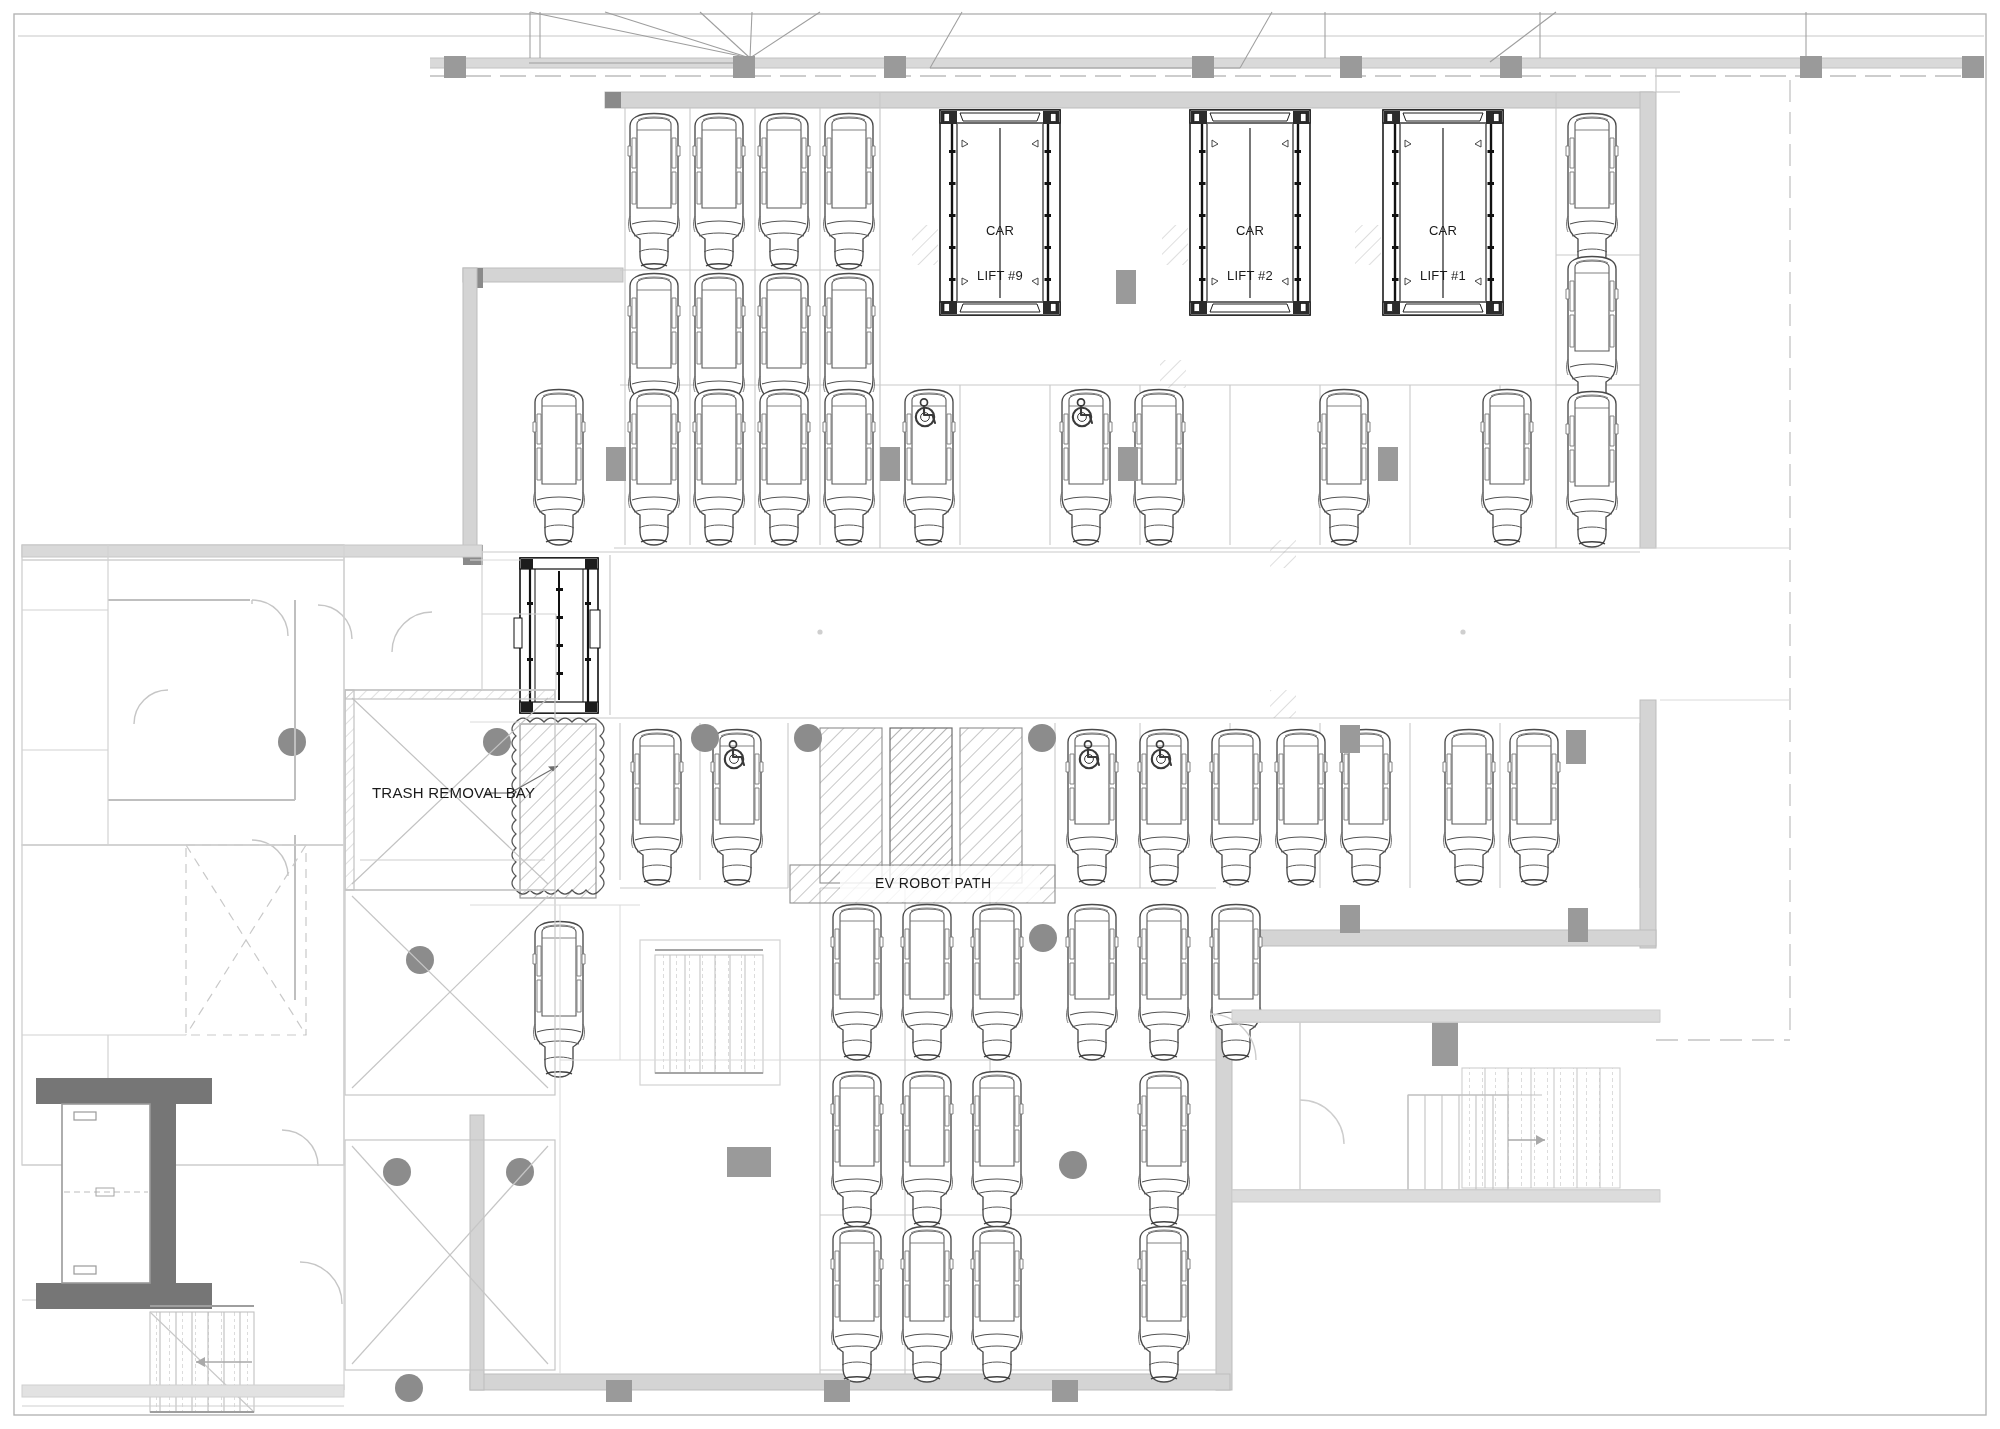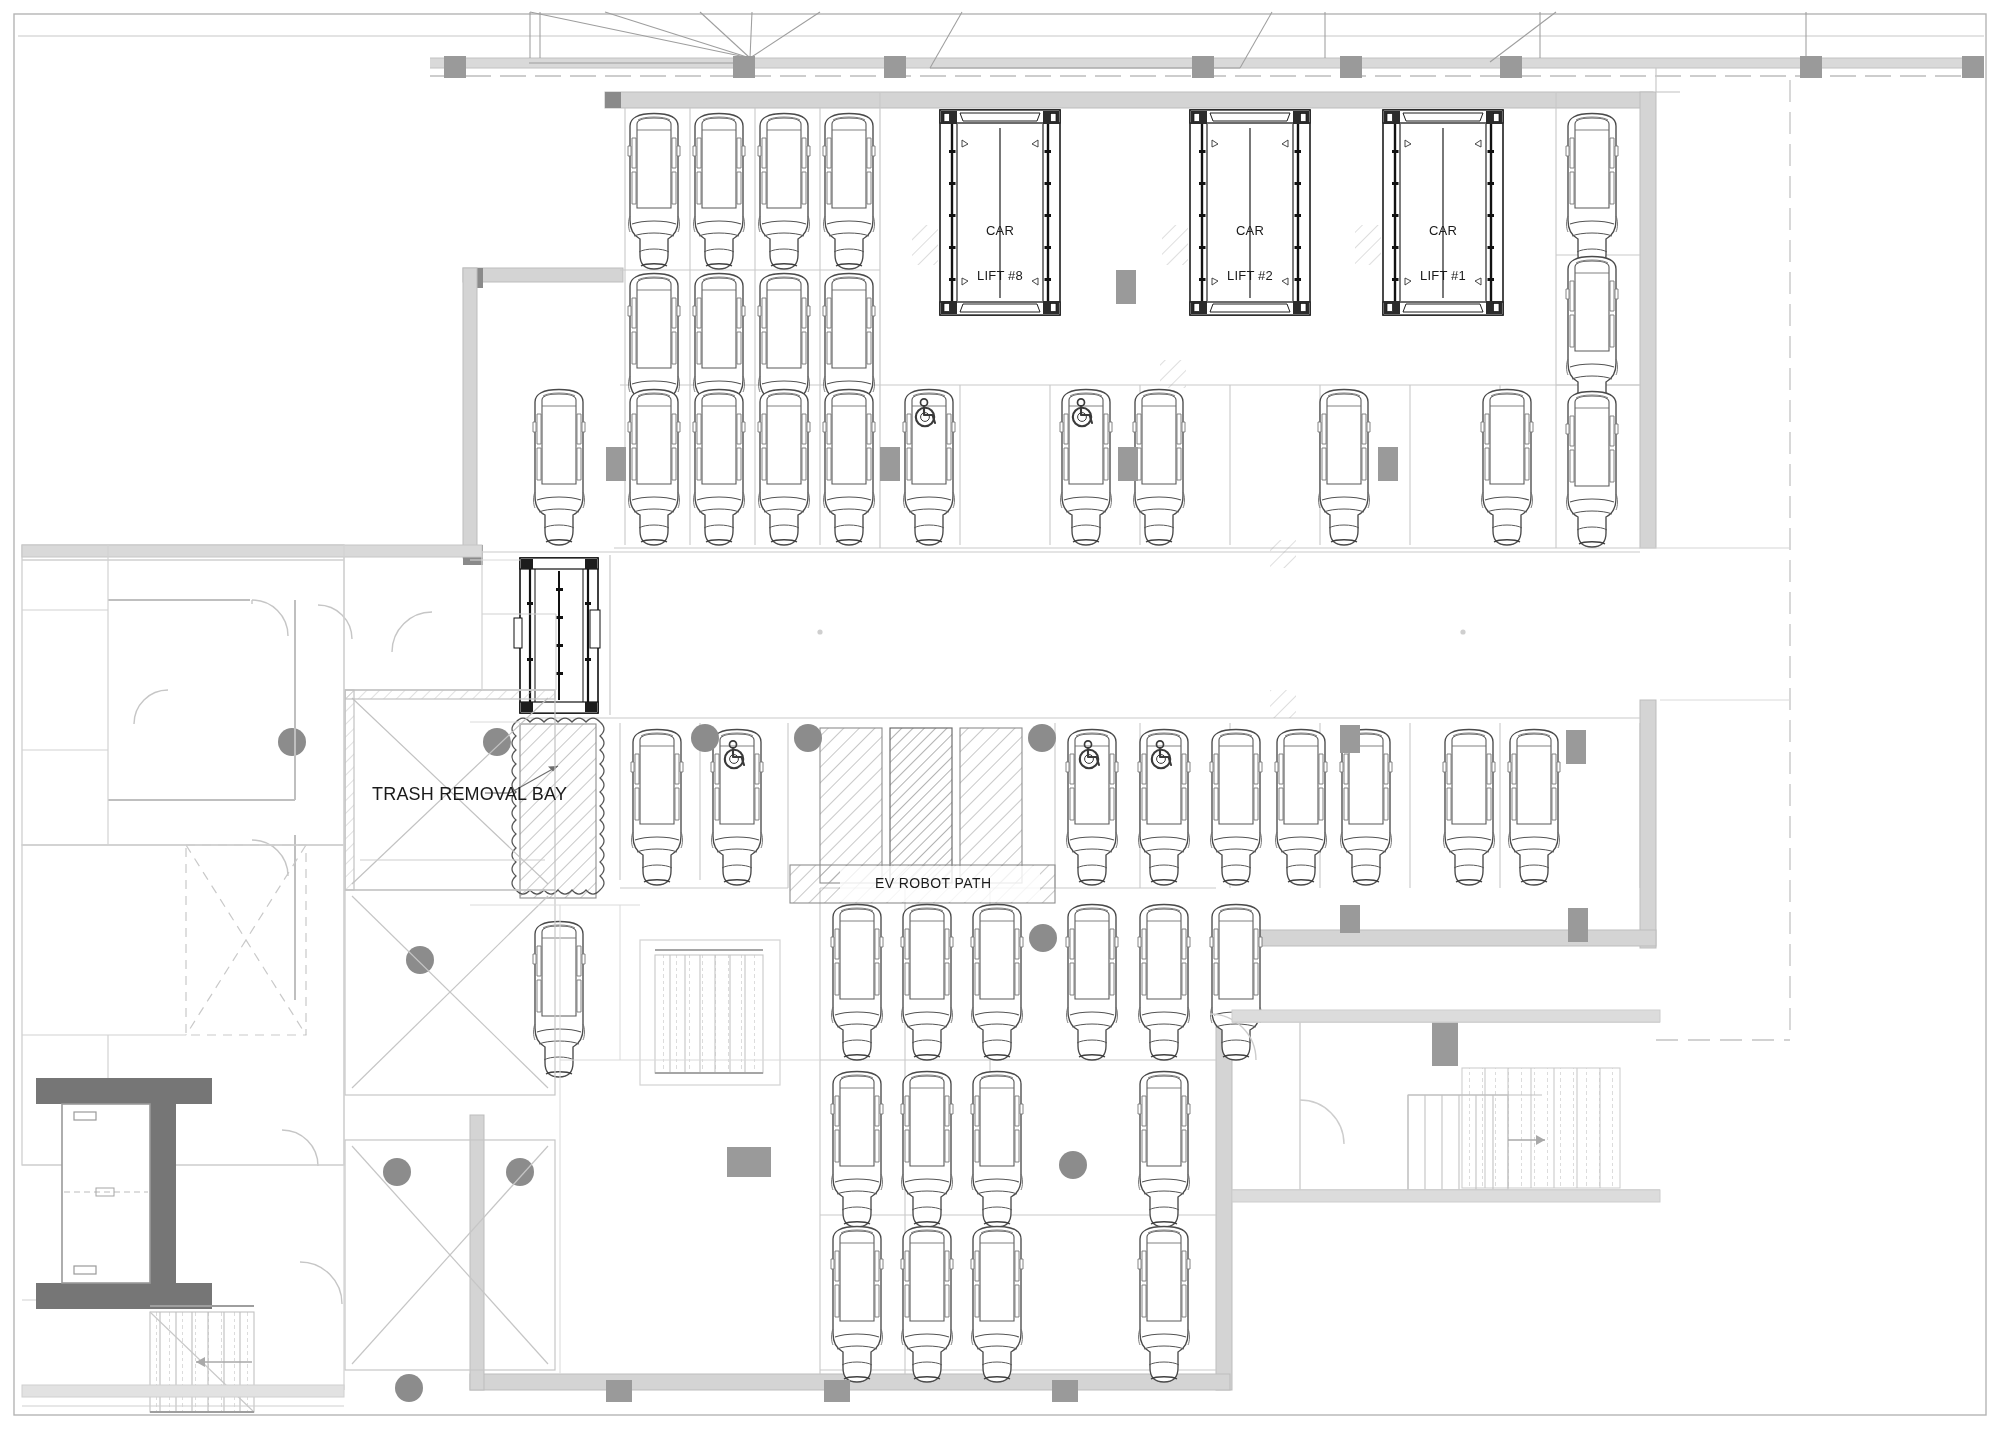--- a/index.html
+++ b/index.html
@@ -3,21 +3,21 @@
 <meta charset="utf-8">
 <title>Parking Garage Floor Plan</title>
 <style>
   html,body{margin:0;padding:0;background:#ffffff;}
   body{font-family:"Liberation Sans", sans-serif;}
   #sheet{position:relative;width:2000px;height:1429px;background:#a3a3a3;overflow:hidden;}
   #plan{position:absolute;left:0;top:0;width:2000px;height:1429px;}
   .lbl{position:absolute;font-family:"Liberation Sans",sans-serif;color:#1a1a1a;white-space:pre;}
   .lift-lbl{font-size:13px;line-height:15px;text-align:center;letter-spacing:.2px;}
   .ev-lbl{font-size:14px;letter-spacing:.4px;}
-  .trash-lbl{font-size:18px;letter-spacing:.2px;}
+  .trash-lbl{font-size:15px;letter-spacing:.2px;}
 </style>
 </head>
 <body>
 
 <div id="sheet">
 
 <svg id="plan" viewBox="0 0 2000 1429" xmlns="http://www.w3.org/2000/svg">
 
   <defs>
 
@@ -611,21 +611,21 @@
 
   <g fill="#cfcfcf">
     <circle cx="820" cy="632" r="2.6"></circle>
     <circle cx="1463" cy="632" r="2.6"></circle>
   </g>
 
 </svg>
 
 <div class="lbl lift-lbl" style="left:940px;top:193px;width:120px;">
   <div>CAR</div>
-  <div>LIFT #8</div>
+  <div>LIFT #9</div>
 </div>
 
 <div class="lbl lift-lbl" style="left:1190px;top:193px;width:120px;">
   <div>CAR</div>
   <div>LIFT #2</div>
 </div>
 
 <div class="lbl lift-lbl" style="left:1383px;top:193px;width:120px;">
   <div>CAR</div>
   <div>LIFT #1</div>

